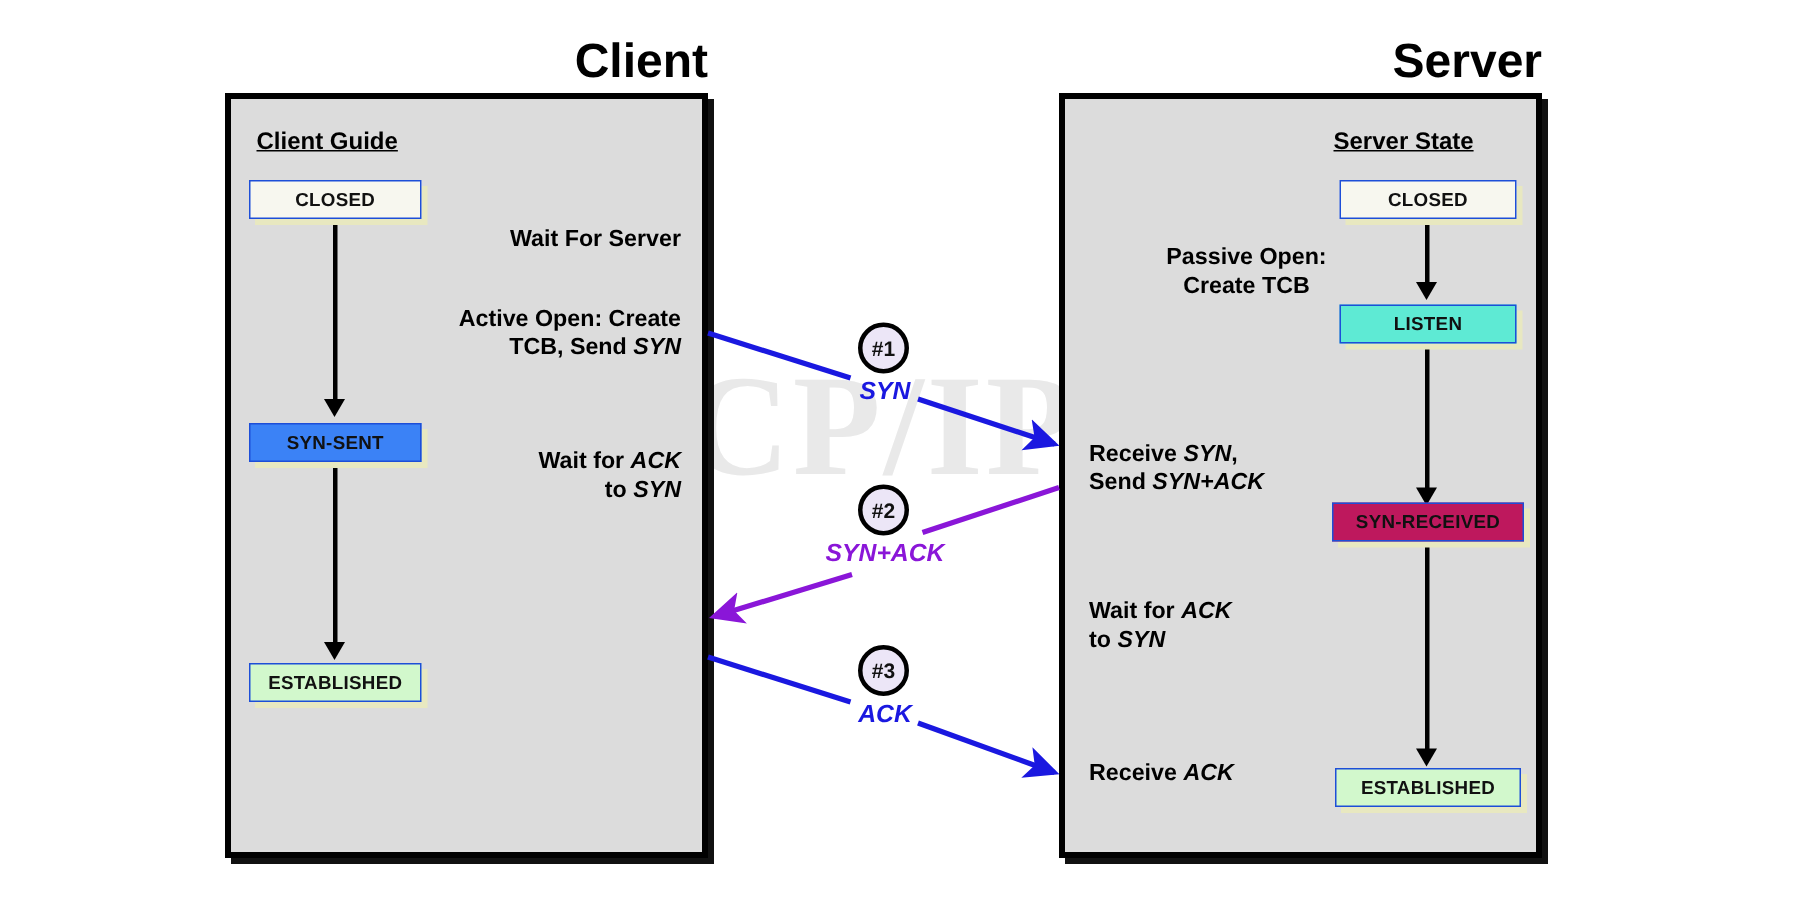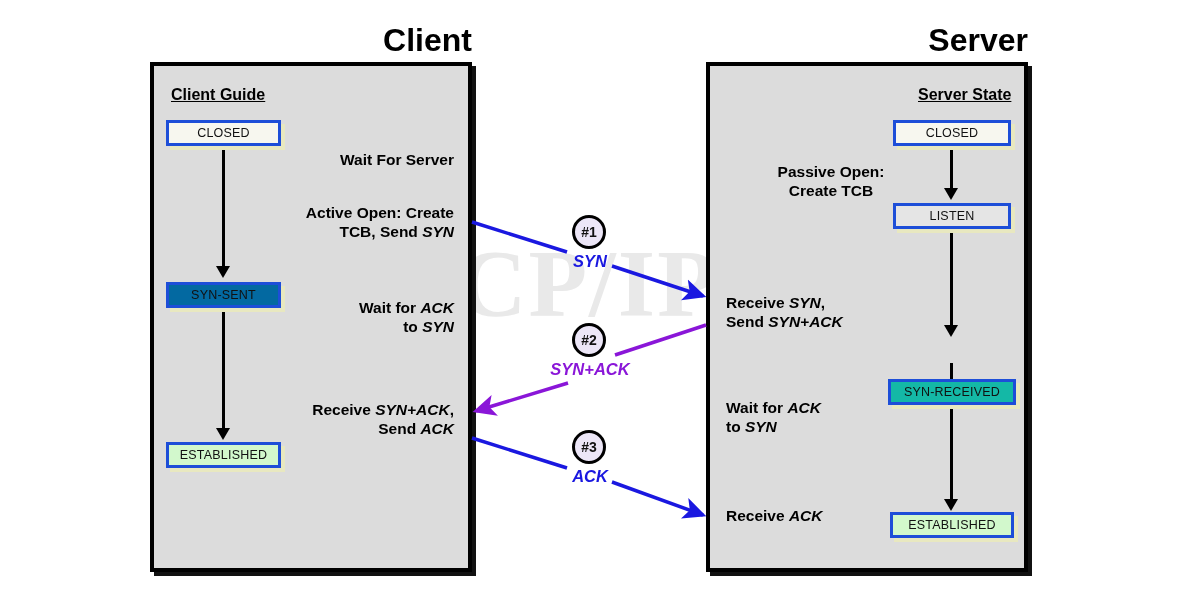--- a/index.html
+++ b/index.html
@@ -65,27 +65,27 @@
     font-weight: bold;
     color: #000000;
     text-decoration: underline;
     white-space: nowrap;
     z-index: 6;
   }
 
   
   .state-box {
     position: absolute;
-    border: 3px solid #1d4ed8;
+    border: 1px solid #1d4ed8;
     box-shadow: 4px 4px 0 #e8e8c0;
     display: flex;
     align-items: center;
     justify-content: center;
     font-size: 12.5px;
-    font-weight: normal;
+    font-weight: bold;
     color: #111111;
     letter-spacing: 0.2px;
     white-space: nowrap;
     z-index: 6;
     box-sizing: border-box;
   }
 
   
   .vline {
     position: absolute;
@@ -165,45 +165,43 @@
 
   <div class="panel" id="client-panel"></div>
   <div class="panel" id="server-panel"></div>
 
   <div class="state-heading" style="left:171px; top:86px;">Client Guide</div>
 
   <div class="state-box" id="c-state-0" style="left: 166px; top: 120px; width: 115px; height: 26px; background: rgb(247, 247, 239);">CLOSED</div>
   <div class="vline" style="left:222px; top:148px; height:122px;"></div>
   <div class="vhead" style="left:216px; top:266px;"></div>
 
-  <div class="state-box" id="c-state-1" style="left: 166px; top: 282px; width: 115px; height: 26px; background: #0369a1;">SYN-SENT</div>
+  <div class="state-box" id="c-state-1" style="left: 166px; top: 282px; width: 115px; height: 26px; background: #3b82f6;">SYN-SENT</div>
   <div class="vline" style="left:222px; top:310px; height:122px;"></div>
   <div class="vhead" style="left:216px; top:428px;"></div>
 
   <div class="state-box" id="c-state-2" style="left: 166px; top: 442px; width: 115px; height: 26px; background: rgb(210, 248, 204);">ESTABLISHED</div>
 
   <div class="note right" style="left:248px; top:150px; width:206px;">Wait For Server</div>
   <div class="note right" style="left:248px; top:203px; width:206px;">Active Open: Create
 TCB, Send <em>SYN</em></div>
   <div class="note right" style="left:248px; top:298px; width:206px;">Wait for <em>ACK</em>
 to <em>SYN</em></div>
-  <div class="note right" style="left:248px; top:400px; width:206px;">Receive <em>SYN+ACK</em>,
-Send <em>ACK</em></div>
-
-  <div class="state-heading" style="left:918px; top:86px;">Server State</div>
+
+  <div class="state-heading" style="left:889px; top:86px;">Server State</div>
 
   <div class="state-box" id="s-state-0" style="left: 893px; top: 120px; width: 118px; height: 26px; background: rgb(247, 247, 239);">CLOSED</div>
   <div class="vline" style="left:950px; top:148px; height:44px;"></div>
   <div class="vhead" style="left:944px; top:188px;"></div>
 
-  <div class="state-box" id="s-state-1" style="left: 893px; top: 203px; width: 118px; height: 26px; background: #e5e5e5;">LISTEN</div>
+  <div class="state-box" id="s-state-1" style="left: 893px; top: 203px; width: 118px; height: 26px; background: #5eead4;">LISTEN</div>
   <div class="vline" style="left:950px; top:231px; height:98px;"></div>
   <div class="vhead" style="left:944px; top:325px;"></div>
 
-  <div class="state-box" id="s-state-2" style="left: 888px; top: 335px; width: 128px; height: 26px; background: #14b8a6; margin-top: 44px;">SYN-RECEIVED</div>
+  <div class="state-box" id="s-state-2" style="left: 888px; top: 335px; width: 128px; height: 26px; background: #be185d;">SYN-RECEIVED</div>
   <div class="vline" style="left:950px; top:363px; height:140px;"></div>
   <div class="vhead" style="left:944px; top:499px;"></div>
 
   <div class="state-box" id="s-state-3" style="left: 890px; top: 512px; width: 124px; height: 26px; background: rgb(210, 248, 204);">ESTABLISHED</div>
 
   <div class="note left" style="left:726px; top:162px; width:210px;text-align:center;">Passive Open:
 Create TCB</div>
   <div class="note left" style="left:726px; top:293px; width:210px;">Receive <em>SYN</em>,
 Send <em>SYN+ACK</em></div>
   <div class="note left" style="left:726px; top:398px; width:210px;">Wait for <em>ACK</em>

